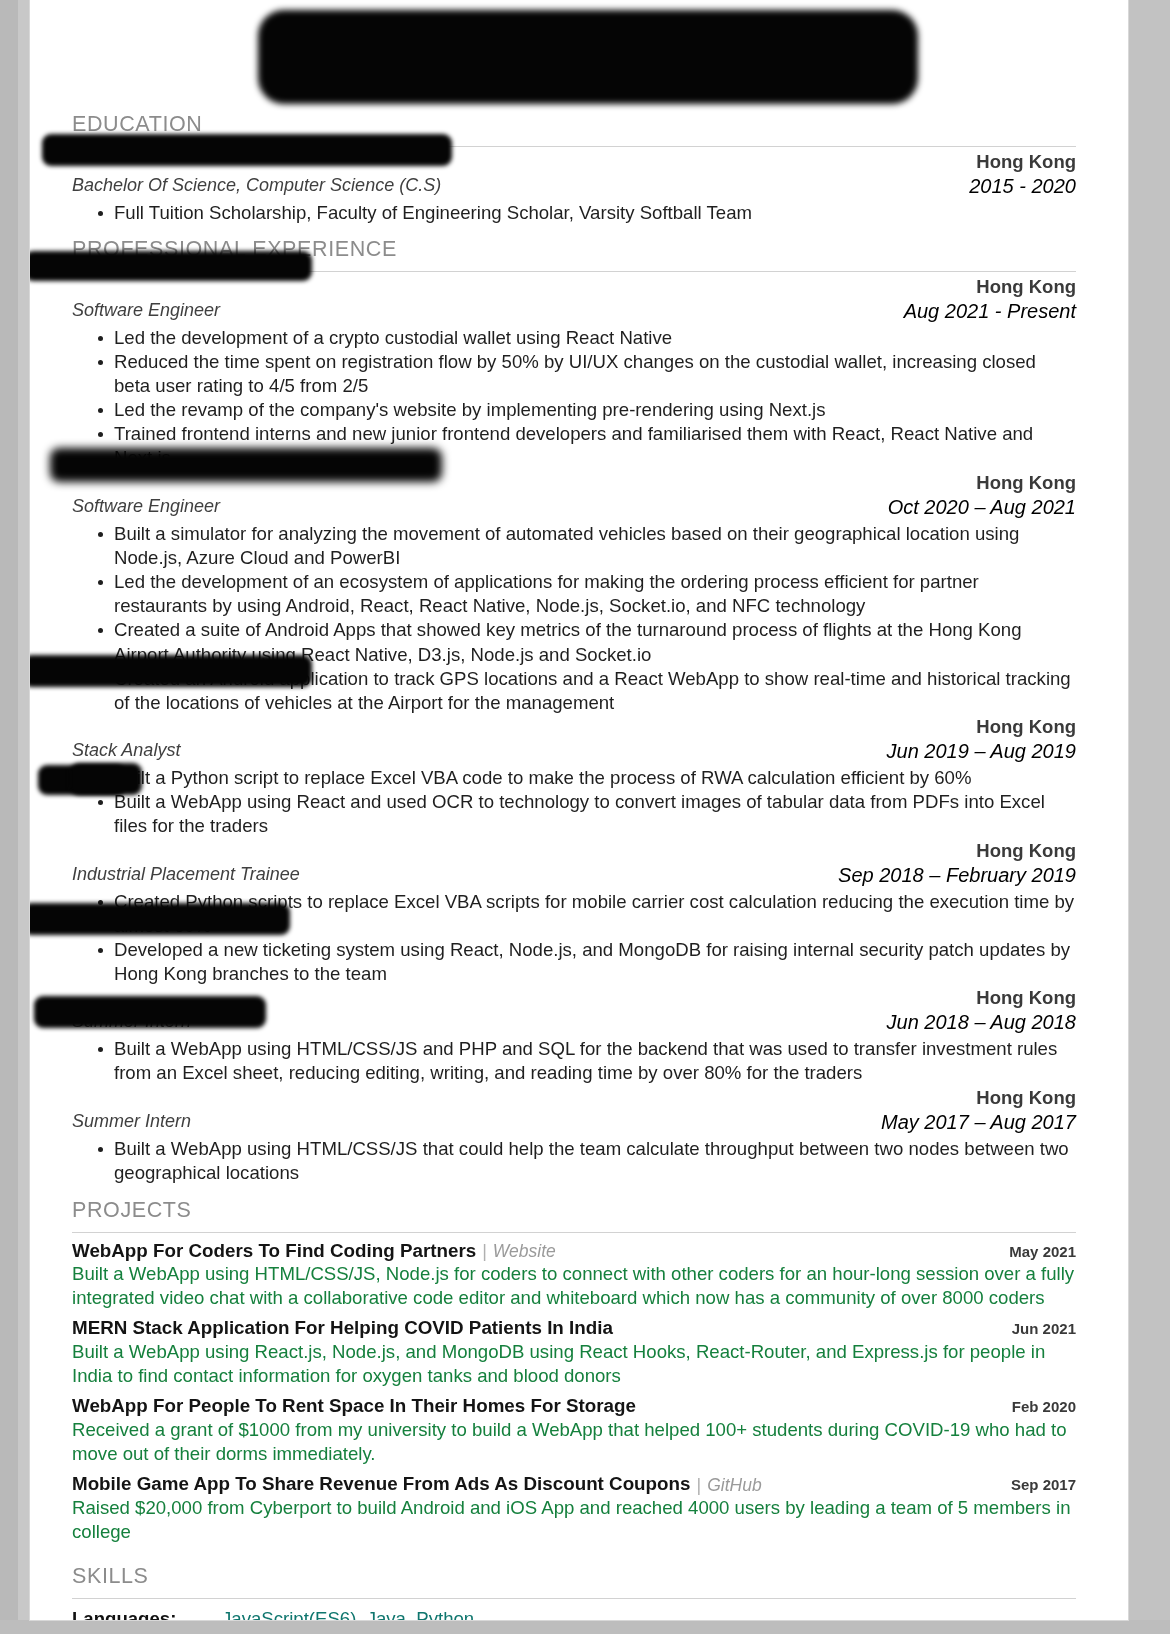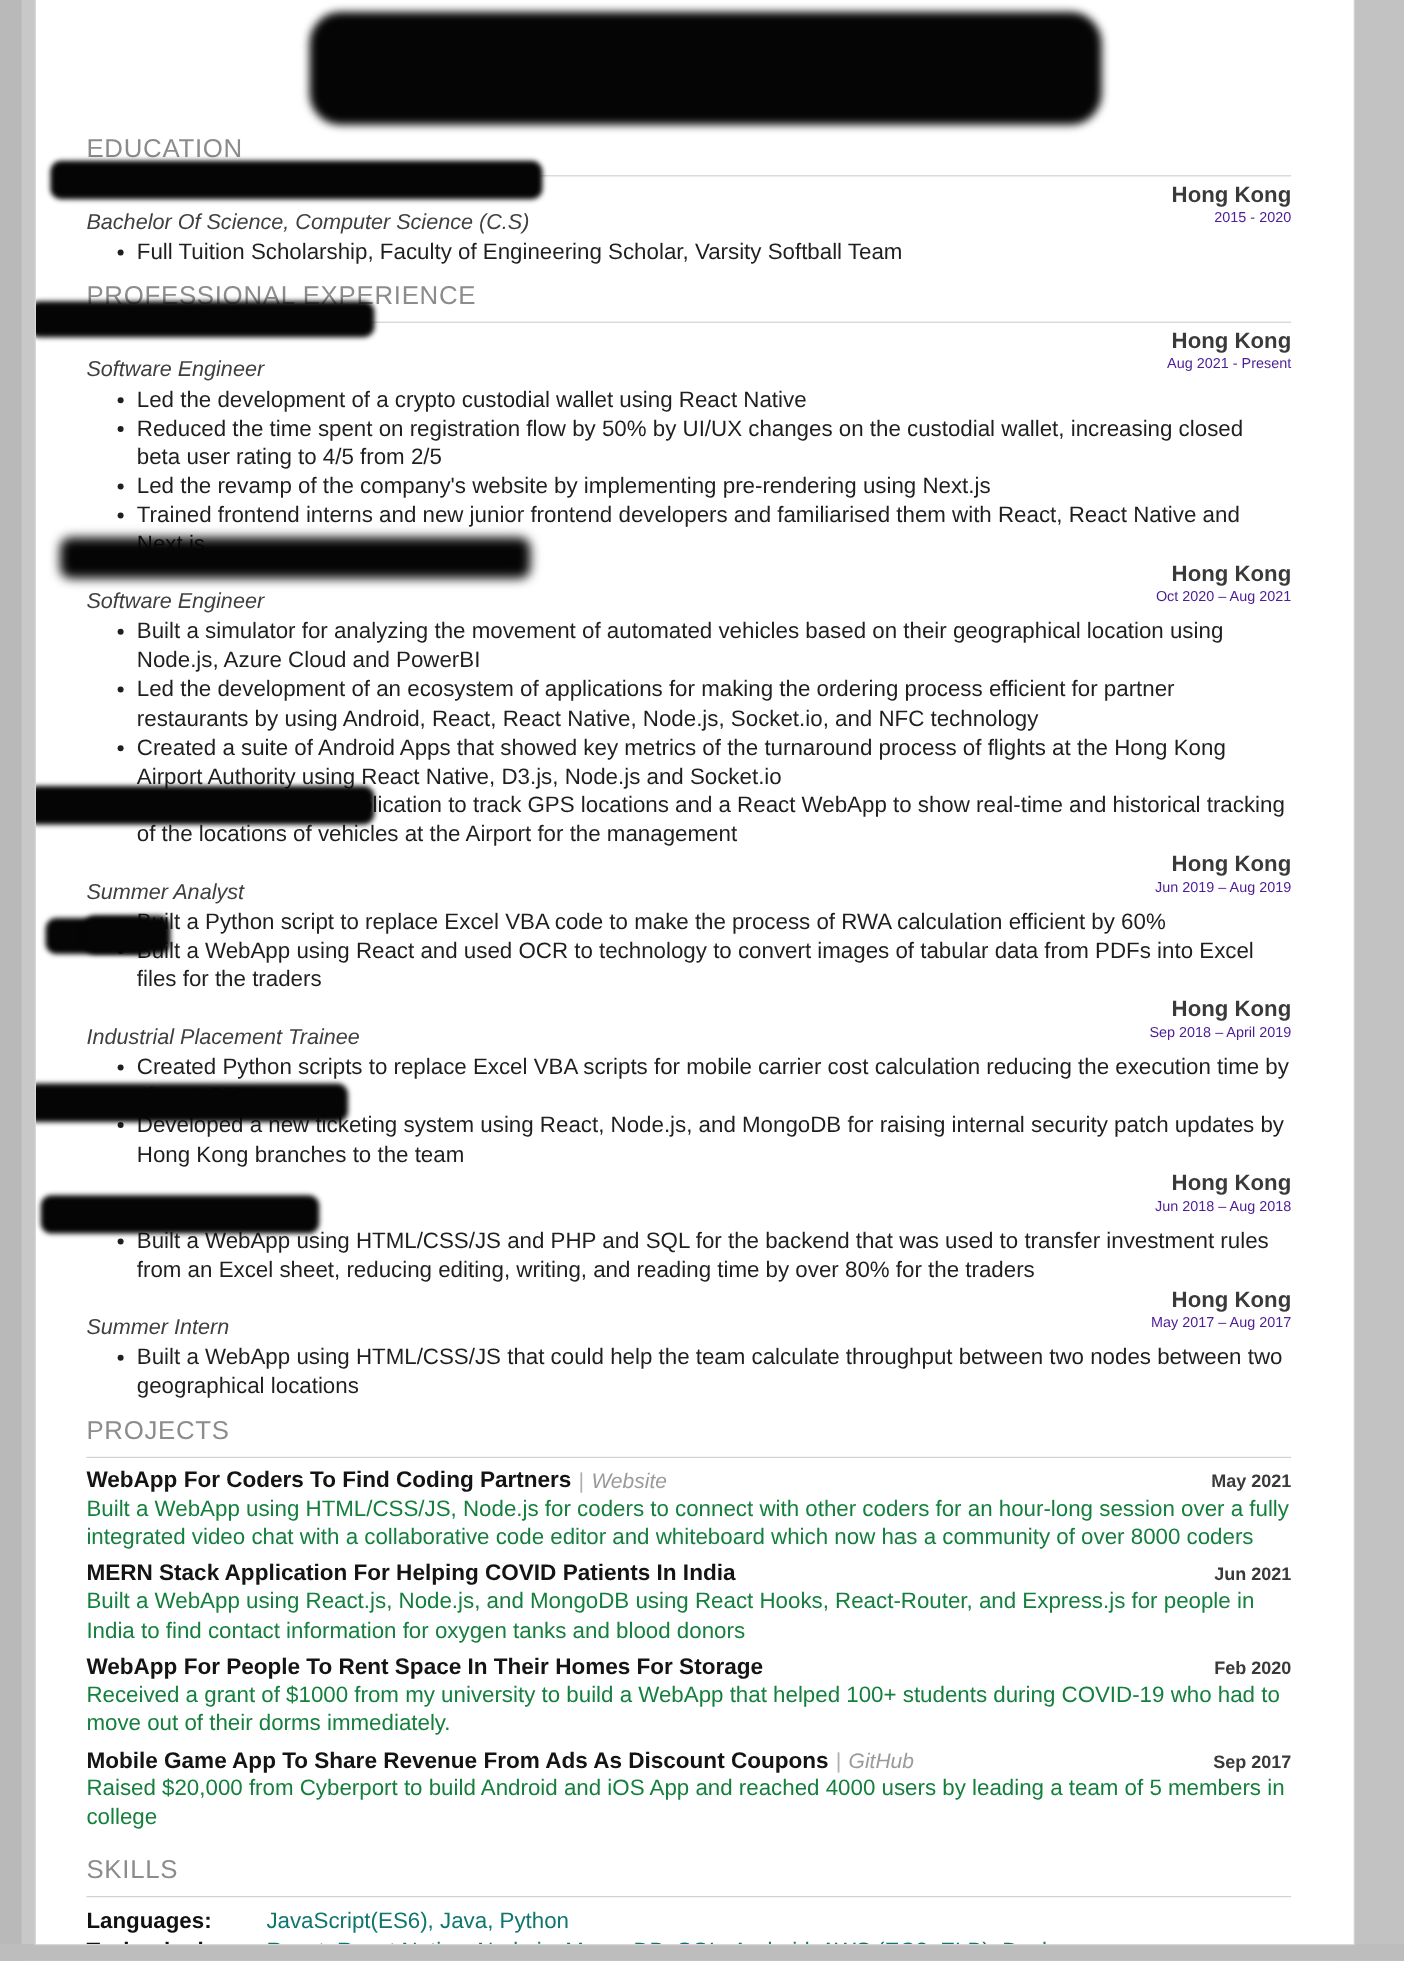--- a/index.html
+++ b/index.html
@@ -85,22 +85,23 @@
     line-height: 1.22;
     white-space: nowrap;
   }
   .role {
     font-size: 18px;
     font-style: italic;
     color: #404040;
     line-height: 1.25;
   }
   .dates {
-    font-size: 12px;
-    color: #4c1d95;
+    font-size: 20px;
+    font-style: italic;
+    color: #000000;
     line-height: 1.25;
     white-space: nowrap;
   }
 
   ul.bullets {
     list-style: none;
     margin: 2px 0 0 0;
     padding: 0;
   }
   ul.bullets li {
@@ -251,36 +252,36 @@
       <li>Created a suite of Android Apps that showed key metrics of the turnaround process of flights at the Hong Kong Airport Authority using React Native, D3.js, Node.js and Socket.io</li>
       <li>Created an Android application to track GPS locations and a React WebApp to show real-time and historical tracking of the locations of vehicles at the Airport for the management</li>
     </ul>
 
     <div style="height:1px;"></div>
     <div class="entry-head">
       <div class="org"></div>
       <div class="loc">Hong Kong</div>
     </div>
     <div class="entry-head">
-      <div class="role">Summer Analyst</div>
+      <div class="role">Stack Analyst</div>
       <div class="dates">Jun 2019 – Aug 2019</div>
     </div>
     <ul class="bullets">
       <li>Built a Python script to replace Excel VBA code to make the process of RWA calculation efficient by 60%</li>
       <li>Built a WebApp using React and used OCR to technology to convert images of tabular data from PDFs into Excel files for the traders</li>
     </ul>
 
     <div style="height:1px;"></div>
     <div class="entry-head">
       <div class="org"></div>
       <div class="loc">Hong Kong</div>
     </div>
     <div class="entry-head">
       <div class="role">Industrial Placement Trainee</div>
-      <div class="dates">Sep 2018 – April 2019</div>
+      <div class="dates">Sep 2018 – February 2019</div>
     </div>
     <ul class="bullets">
       <li>Created Python scripts to replace Excel VBA scripts for mobile carrier cost calculation reducing the execution time by almost 60%</li>
       <li>Developed a new ticketing system using React, Node.js, and MongoDB for raising internal security patch updates by Hong Kong branches to the team</li>
     </ul>
 
     <div style="height:1px;"></div>
     <div class="entry-head">
       <div class="org"></div>
       <div class="loc">Hong Kong</div>

